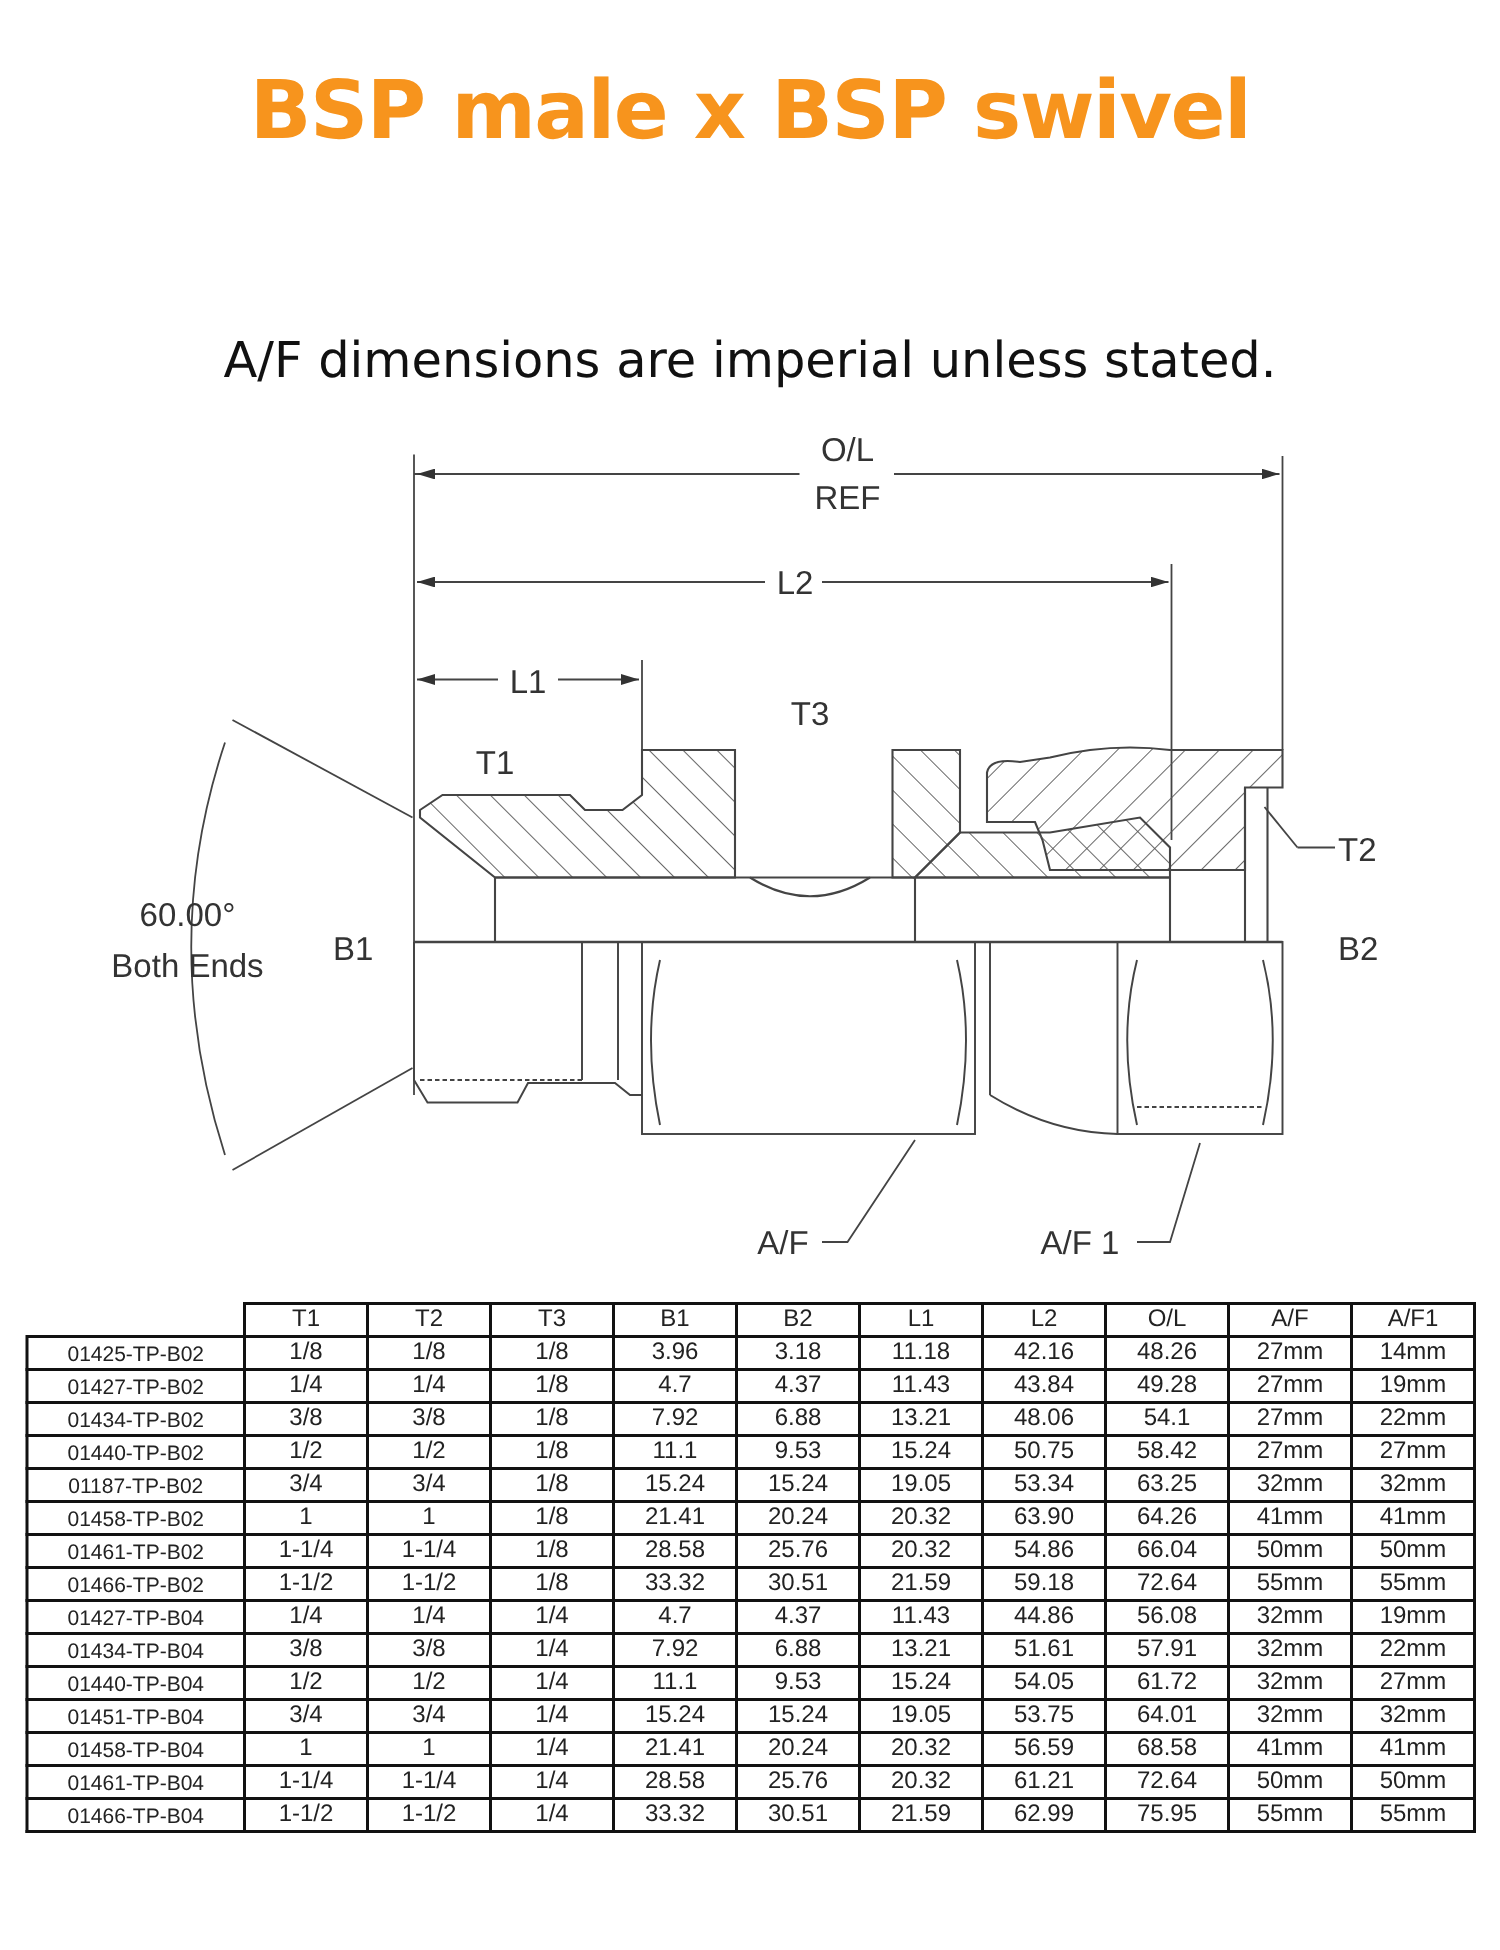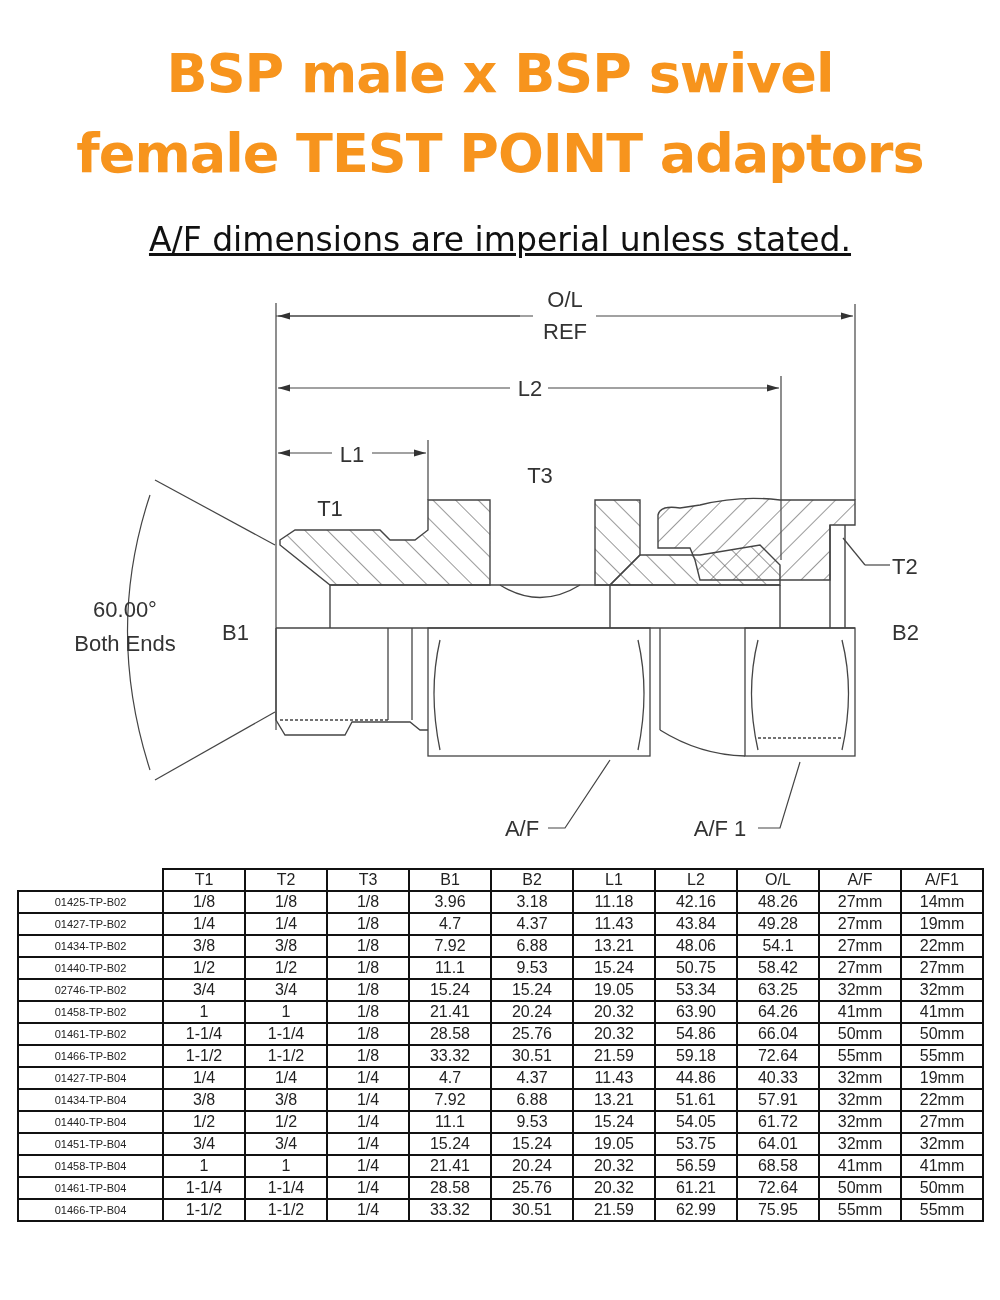--- a/index.html
+++ b/index.html
@@ -4,42 +4,41 @@
 <style>
   html, body { margin: 0; padding: 0; background: #ffffff; }
   body { width: 1000px; height: 1300px; position: relative; overflow: hidden; font-family: "Liberation Sans", sans-serif; }
   .title {
     position: absolute; left: 0; top: 34px; width: 1000px; text-align: center;
     color: #F7941D; font-family: "DejaVu Sans", sans-serif; font-weight: bold;
     font-size: 54px; line-height: 80px; letter-spacing: -1px;
   }
   .subtitle {
     position: absolute; left: 0; top: 218px; width: 1000px; text-align: center;
-    color: #111; font-family: "DejaVu Sans", sans-serif; font-size: 33px; line-height: 44px; text-decoration: underline;
+    color: #111; font-family: "DejaVu Sans", sans-serif; font-size: 33px; line-height: 44px;
   }
   .diagram { position: absolute; left: 0; top: 280px; width: 1000px; height: 580px; }
   .diagram text { font-family: "Liberation Sans", sans-serif; fill: #333; }
   table.spec {
     position: absolute; left: 17px; top: 868px; border-collapse: collapse;
     font-family: "Liberation Sans", sans-serif; font-size: 16px; color: #222;
   }
   table.spec td, table.spec th {
     border: 2px solid #111; height: 20px; padding: 0; text-align: center; font-weight: normal;
     line-height: 20px;
   }
   table.spec th.blank { border: none; border-bottom: 2px solid #111; }
-  table.spec td.part { width: 143px; font-size: 11px; }
+  table.spec td.part { width: 143px; font-size: 14px; }
   table.spec .c { width: 80px; }
 </style>
 </head>
 <body>
 
 <div class="title">
   <div>BSP male x BSP swivel</div>
-  <div>female TEST POINT adaptors</div>
 </div>
 <div class="subtitle">A/F dimensions are imperial unless stated.</div>
 
 <svg class="diagram" viewBox="0 280 1000 580" xmlns="http://www.w3.org/2000/svg">
   <defs>
     <pattern id="hatch" patternUnits="userSpaceOnUse" width="16" height="16" patternTransform="rotate(-45)">
       <line x1="0" y1="0" x2="0" y2="16" stroke="#555" stroke-width="1.2"></line>
     </pattern>
     <pattern id="hatch2" patternUnits="userSpaceOnUse" width="16" height="16" patternTransform="rotate(45)">
       <line x1="0" y1="0" x2="0" y2="16" stroke="#555" stroke-width="1.2"></line>
@@ -190,21 +189,21 @@
         <td class="c">1/8</td>
         <td class="c">11.1</td>
         <td class="c">9.53</td>
         <td class="c">15.24</td>
         <td class="c">50.75</td>
         <td class="c">58.42</td>
         <td class="c">27mm</td>
         <td class="c">27mm</td>
       </tr>
       <tr>
-        <td class="part">02746-TP-B02</td>
+        <td class="part">01187-TP-B02</td>
         <td class="c">3/4</td>
         <td class="c">3/4</td>
         <td class="c">1/8</td>
         <td class="c">15.24</td>
         <td class="c">15.24</td>
         <td class="c">19.05</td>
         <td class="c">53.34</td>
         <td class="c">63.25</td>
         <td class="c">32mm</td>
         <td class="c">32mm</td>
@@ -250,21 +249,21 @@
       </tr>
       <tr>
         <td class="part">01427-TP-B04</td>
         <td class="c">1/4</td>
         <td class="c">1/4</td>
         <td class="c">1/4</td>
         <td class="c">4.7</td>
         <td class="c">4.37</td>
         <td class="c">11.43</td>
         <td class="c">44.86</td>
-        <td class="c">40.33</td>
+        <td class="c">56.08</td>
         <td class="c">32mm</td>
         <td class="c">19mm</td>
       </tr>
       <tr>
         <td class="part">01434-TP-B04</td>
         <td class="c">3/8</td>
         <td class="c">3/8</td>
         <td class="c">1/4</td>
         <td class="c">7.92</td>
         <td class="c">6.88</td>

